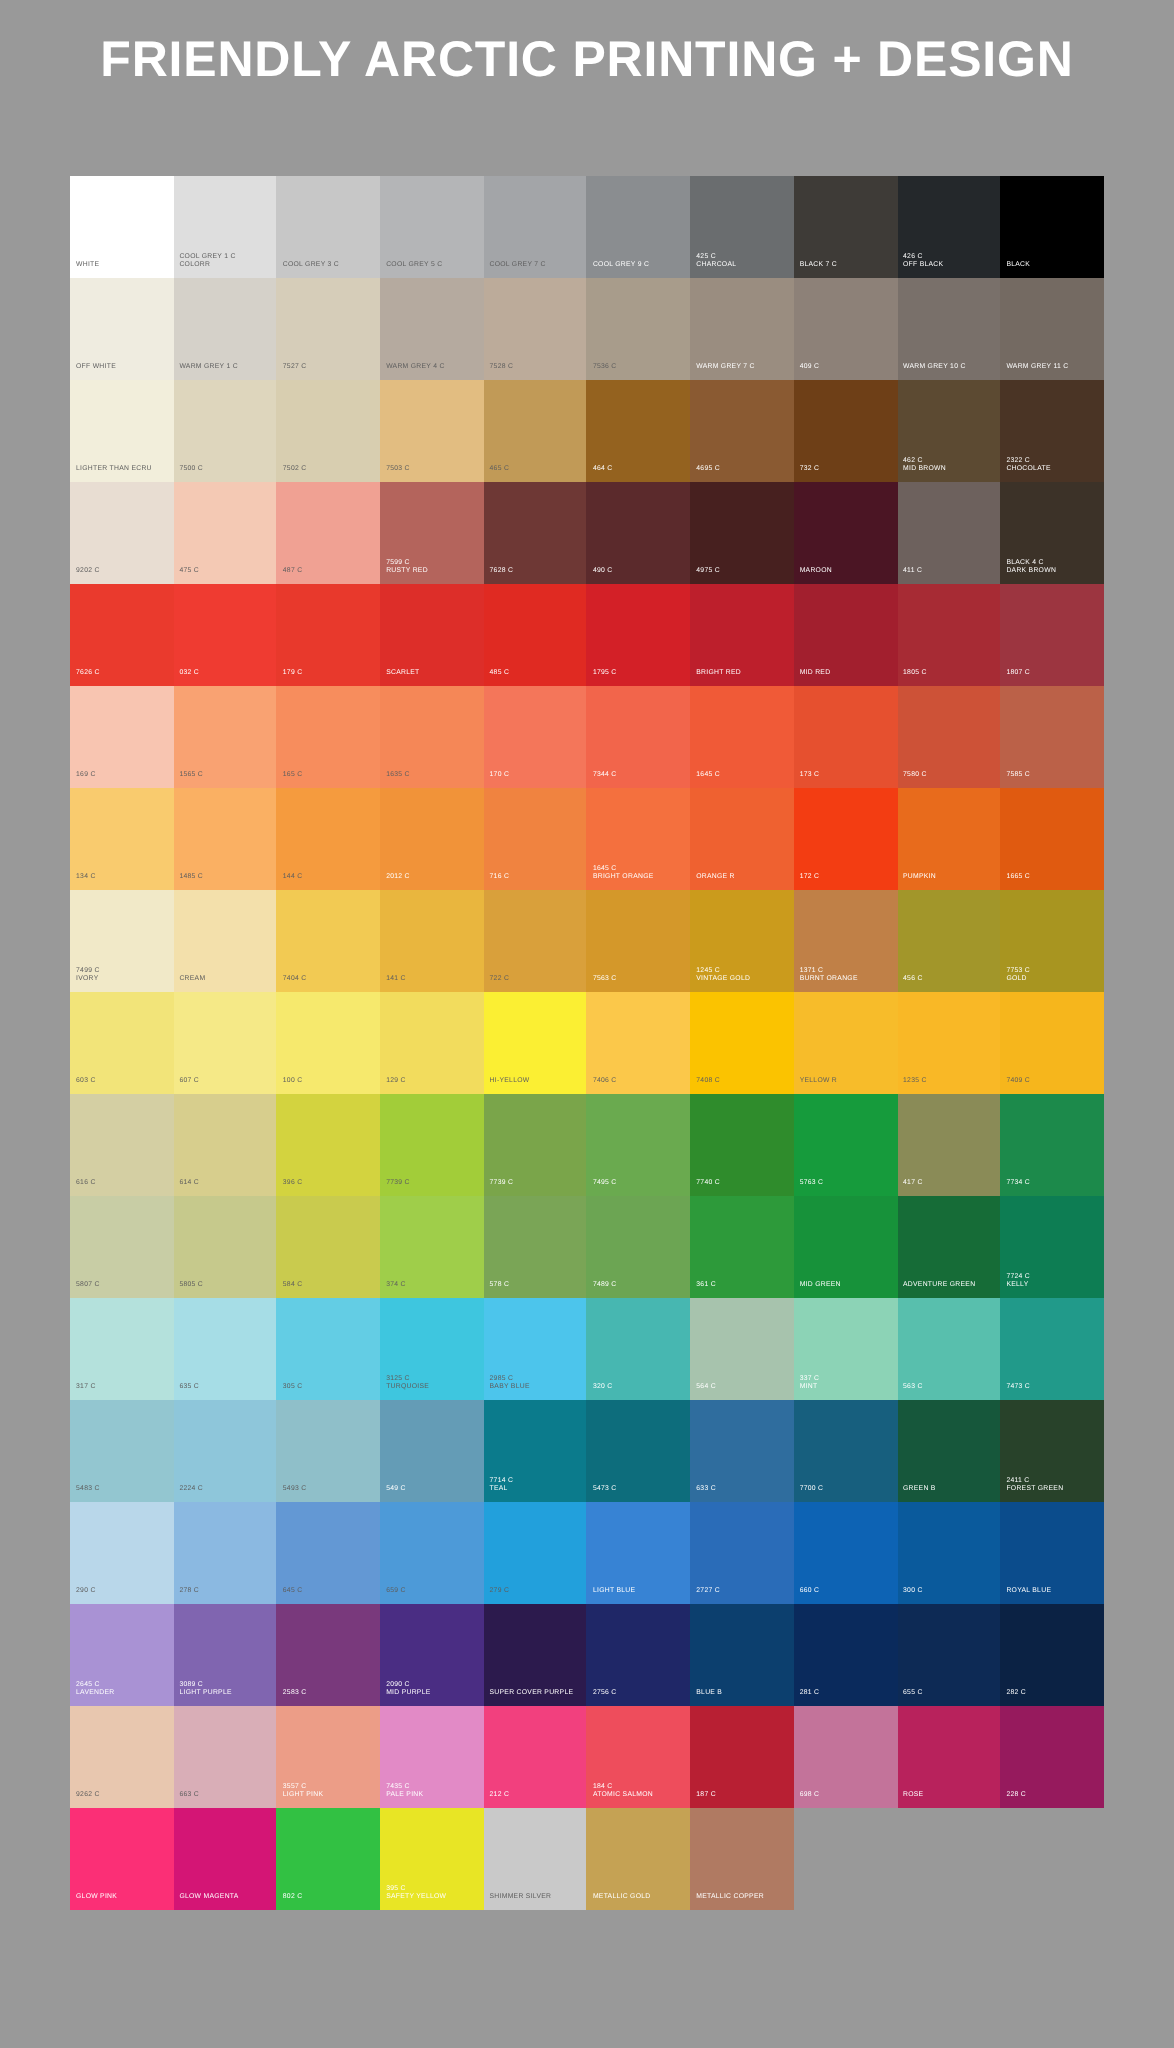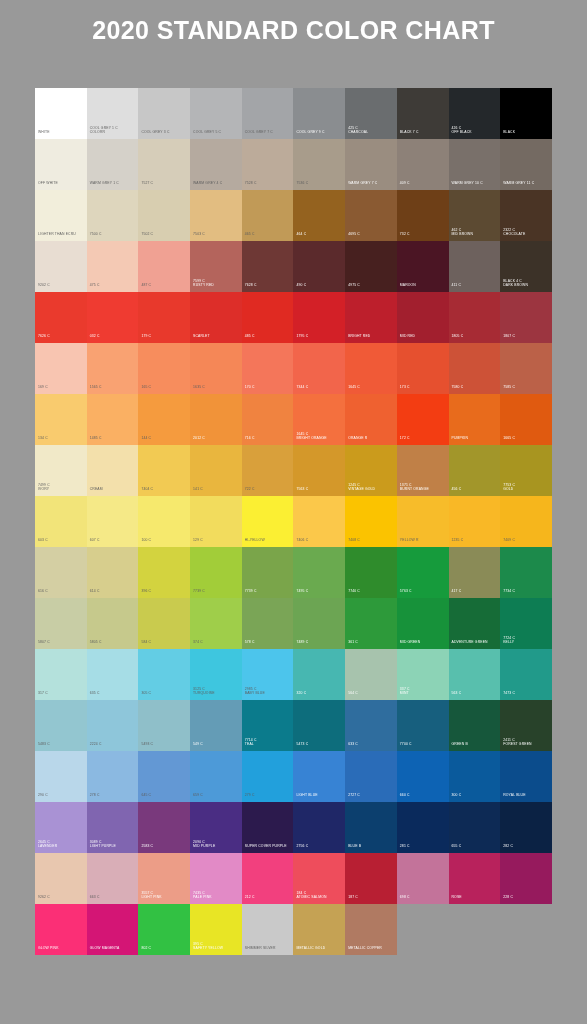--- a/index.html
+++ b/index.html
@@ -66,21 +66,21 @@
   .swatch.dark .lbl { color: #ffffff; }
   .swatch.light .lbl { color: #5e5e5e; }
   .swatch.empty { background: transparent; }
 </style>
 </head>
 <body>
 
 <div id="page">
 
   <div class="header">
-    <div class="line">2020 Standard Color Chart</div>
+    <div class="line">Friendly Arctic Printing + Design</div>
   </div>
 
   <div class="chart" id="chart-grid">
       <div class="row">
         <div class="swatch light" title="White" style="background: rgb(255, 255, 255);">
           <div class="lbl">White</div>
         </div>
         <div class="swatch light" title="Cool Grey 1 C
 COLORR" style="background: rgb(222, 222, 222);">
           <div class="lbl">Cool Grey 1 C<br>COLORR</div>

